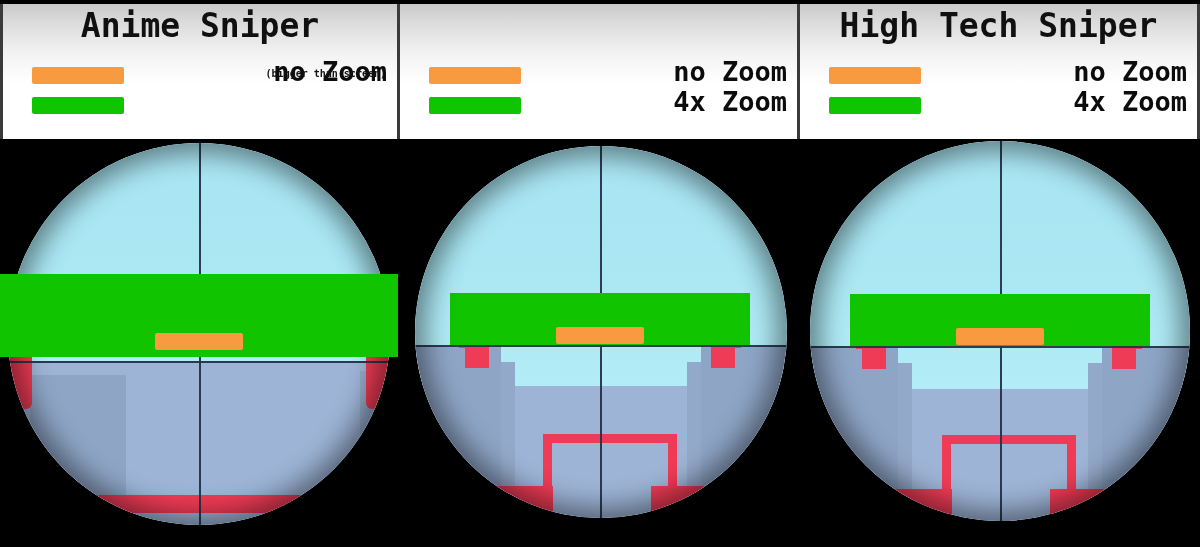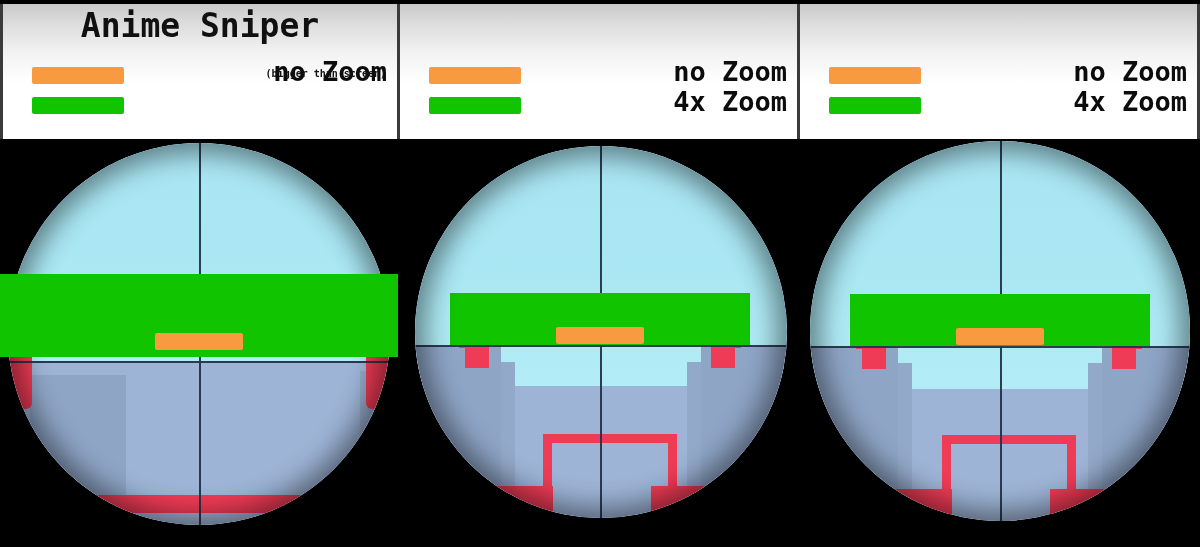--- a/index.html
+++ b/index.html
@@ -219,20 +219,21 @@
         </div>
         <div class="legend-row r2">
           <div class="swatch green"></div>
           <div class="legend-label">4x Zoom</div>
         </div>
       </div>
       <div class="legend-note"></div>
     </div>
 
     <div class="panel">
+      <div class="panel-title">High Tech Sniper</div>
       <div class="legend">
         <div class="legend-row r1">
           <div class="swatch orange"></div>
           <div class="legend-label">no Zoom</div>
         </div>
         <div class="legend-row r2">
           <div class="swatch green"></div>
           <div class="legend-label">4x Zoom</div>
         </div>
       </div>

